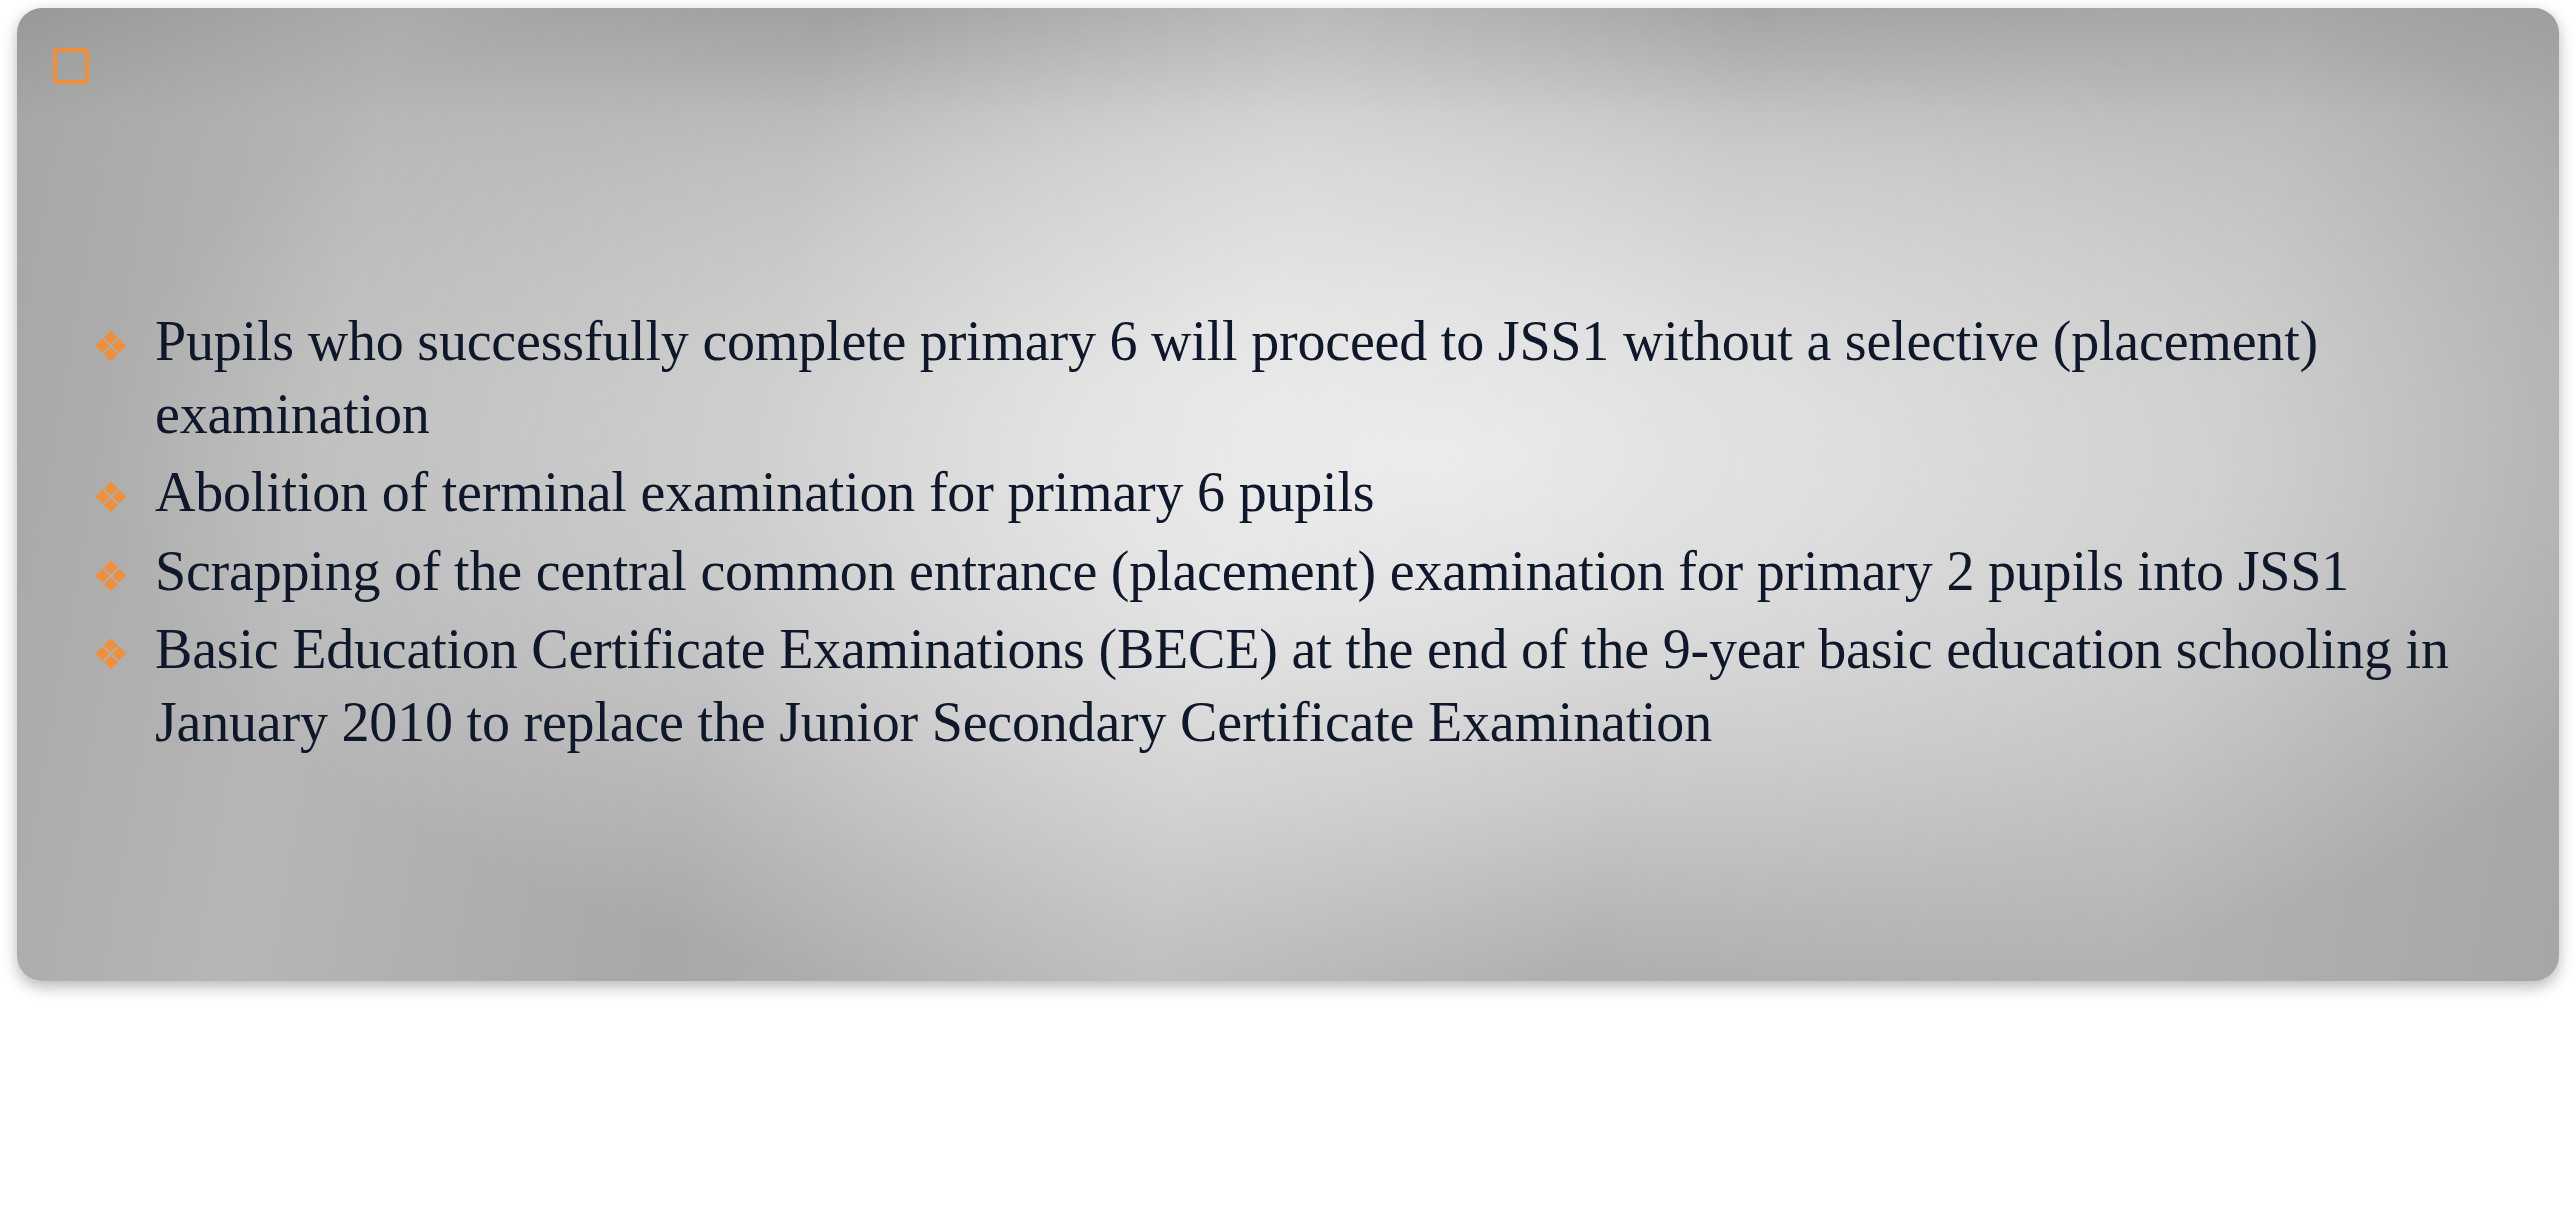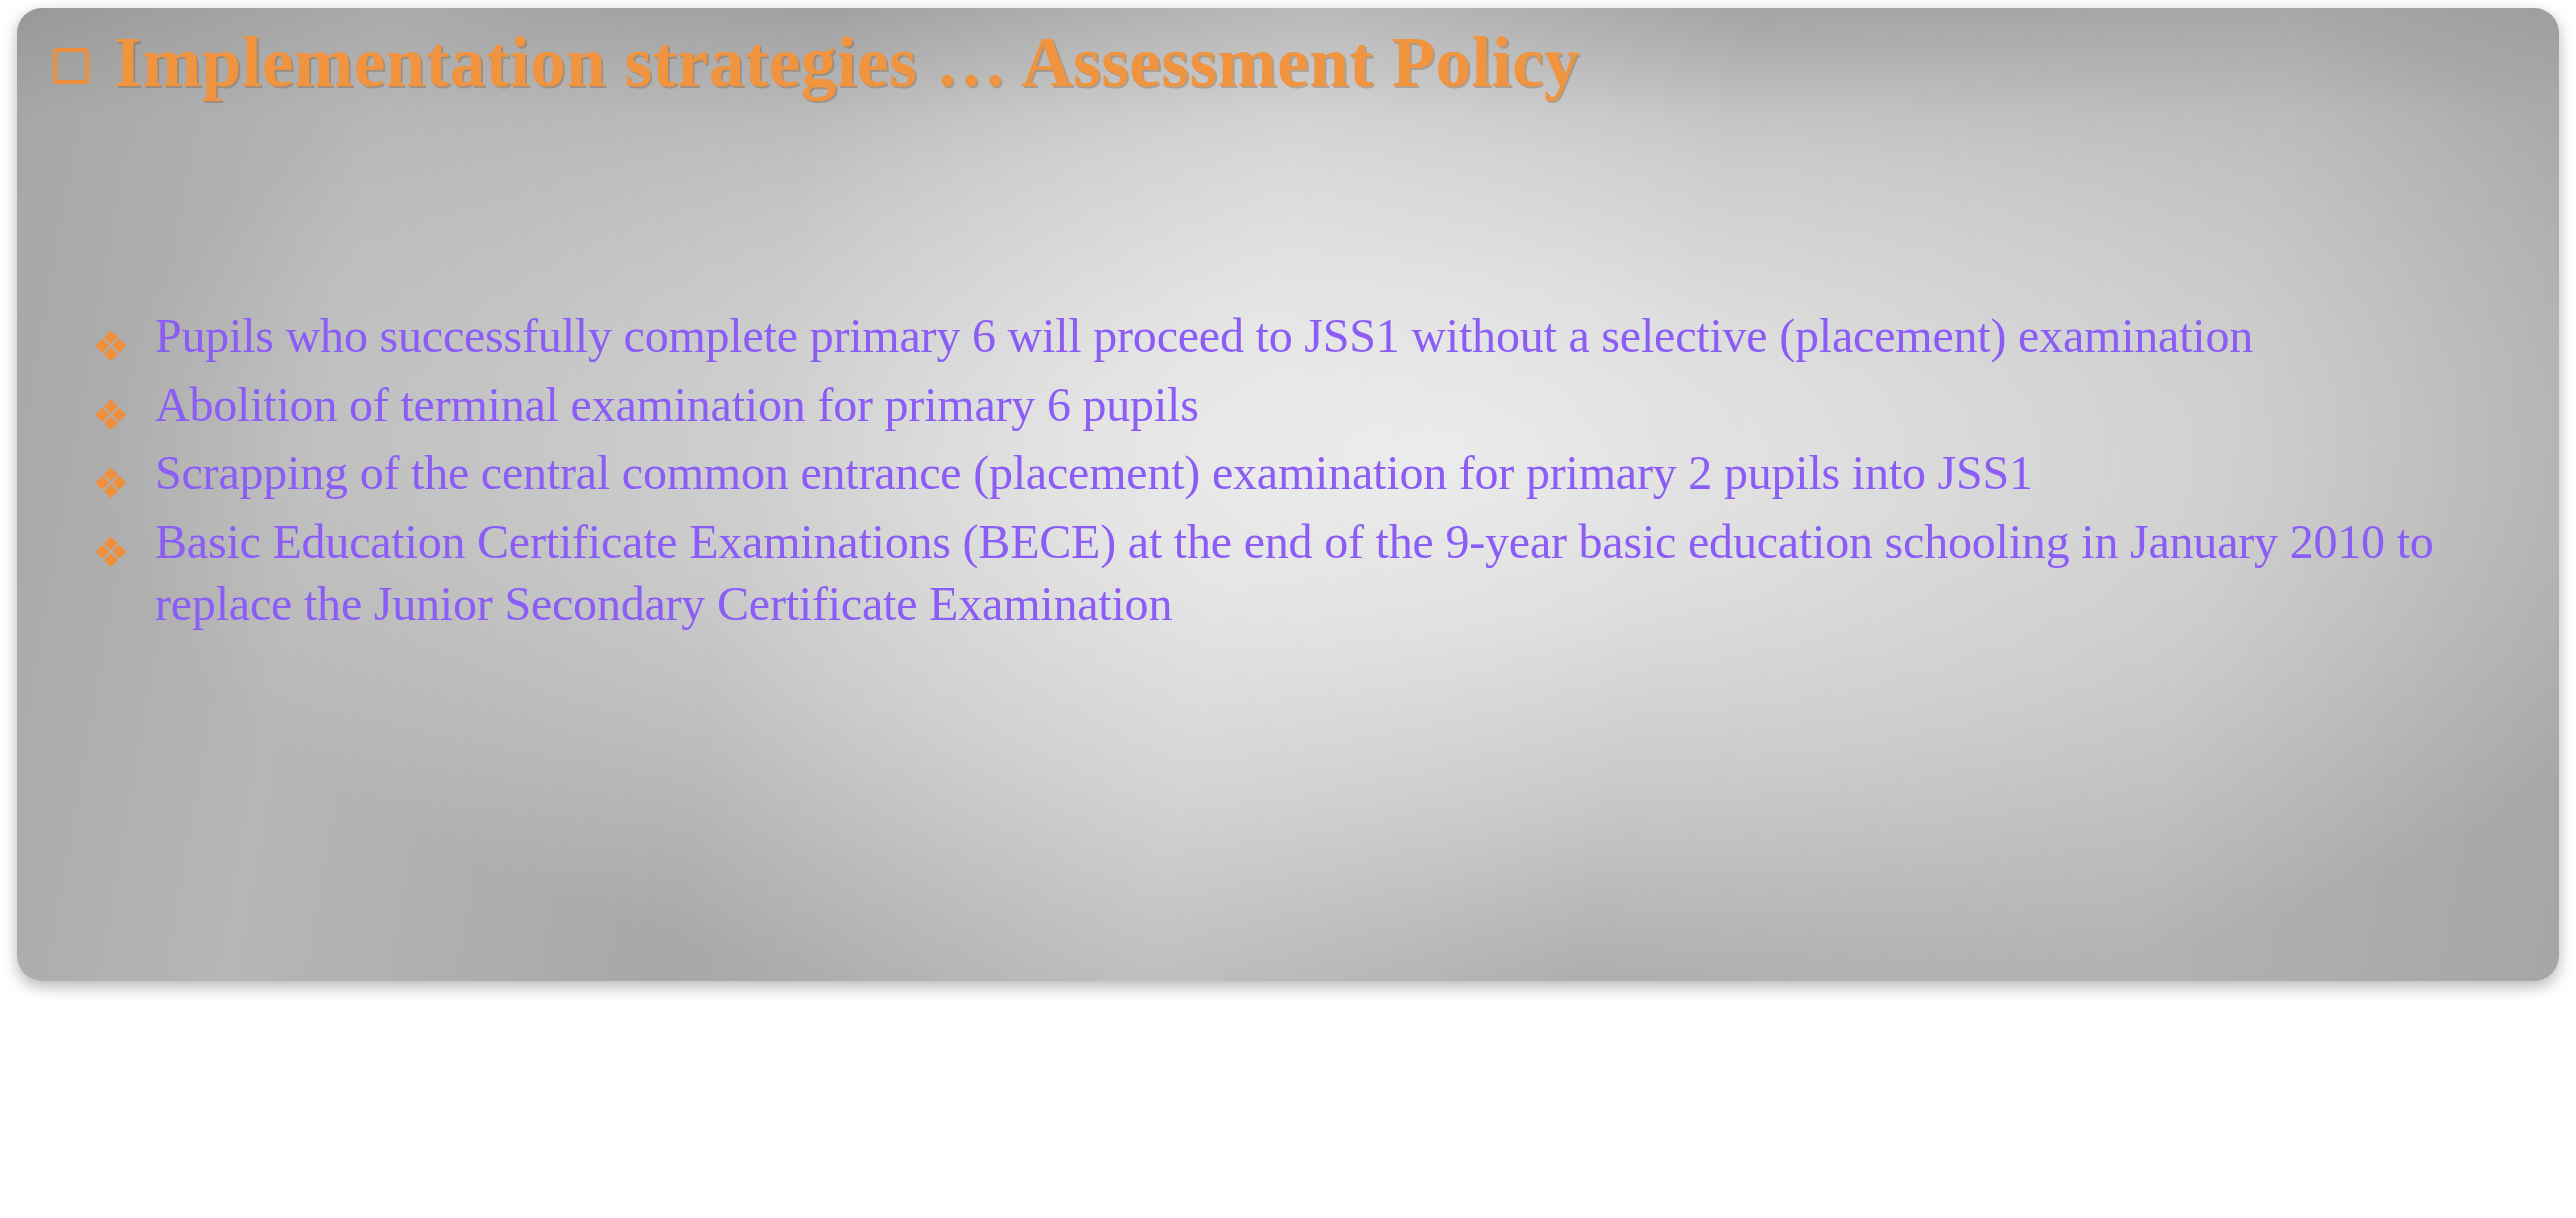--- a/index.html
+++ b/index.html
@@ -106,39 +106,38 @@
     padding-top: 21px;
     font-size: 42px;
     line-height: 1;
     color: #ef8f3c;
     text-align: left;
     font-family: "DejaVu Sans", sans-serif;
   }
   .bullet-text {
     flex: 1 1 auto;
     font-family: "Liberation Serif", serif;
-    font-size: 48px;
+    font-size: 56px;
     line-height: 1.30;
-    color: #8b5cf6;
+    color: #0f172a;
     letter-spacing: -0.2px;
   }
 </style>
 </head>
 <body>
 
 <div class="slide">
 
   <div class="panel">
     <div class="panel-top-shade"></div>
     <div class="panel-sheen"></div>
   </div>
 
   <div class="title-row">
     <div class="title-bullet"></div>
-    <div class="title-text">Implementation strategies … Assessment Policy</div>
   </div>
 
   <div class="body-list">
 
     <div class="bullet-item">
       <div class="bullet-mark">❖</div>
       <div class="bullet-text">Pupils who successfully complete primary 6 will proceed to JSS1 without a selective (placement) examination</div>
     </div>
 
     <div class="bullet-item">

